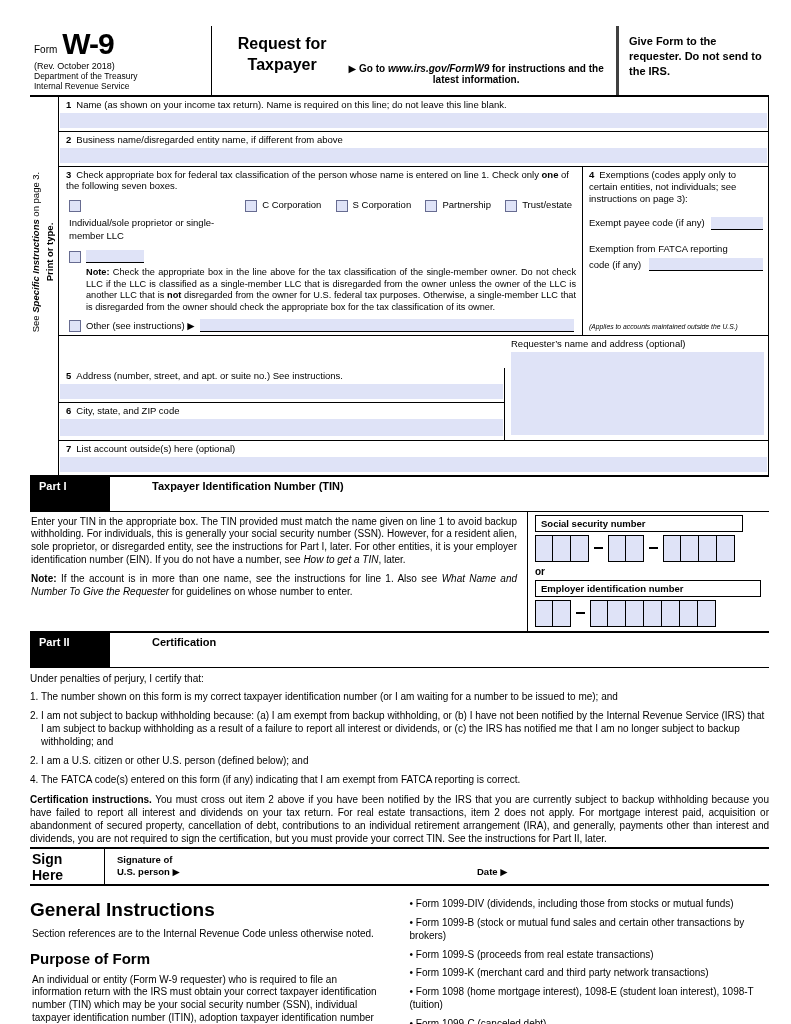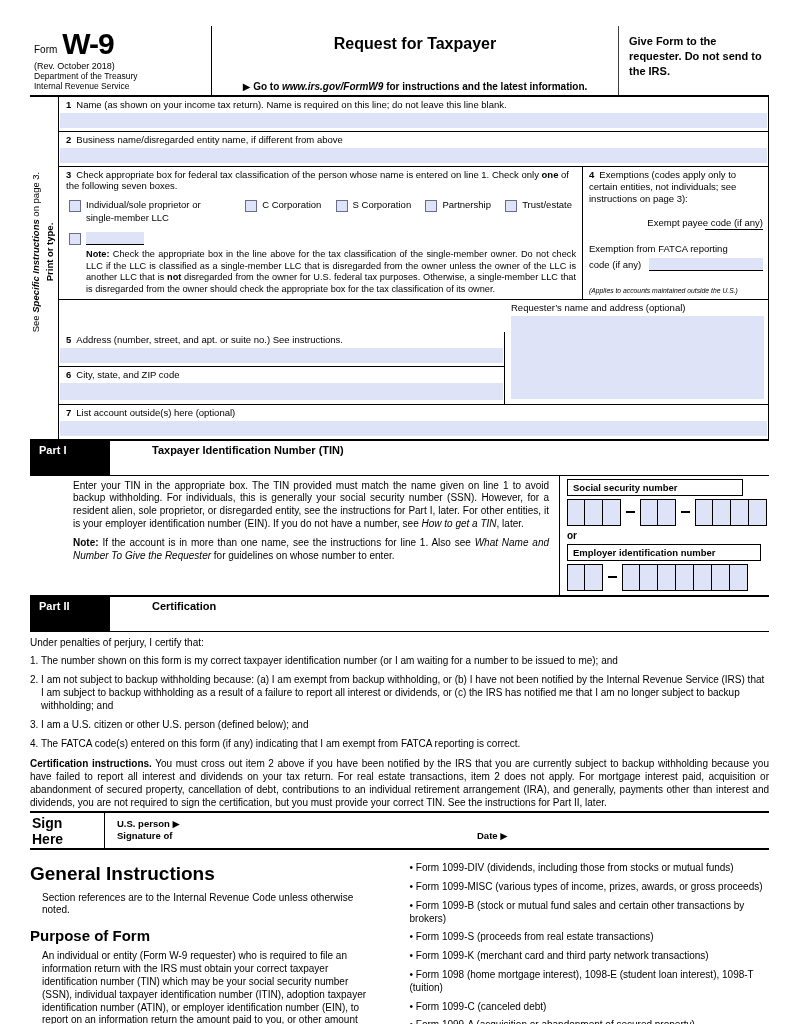--- a/index.html
+++ b/index.html
@@ -11,68 +11,68 @@
     display:flex; flex-direction:column; overflow:hidden; margin:0 auto;
   }
   
   .hdr { display:flex; border-bottom:2px solid #000; }
   .hdr-left { width:182px; border-right:1px solid #000; padding:4px 19px 3px 4px; }
   .formline { display:flex; align-items:flex-end; gap:5px; }
   .formword { font-size:10px; padding-bottom:4px; }
   .w9big { font-size:30px; font-weight:bold; line-height:0.95; letter-spacing:-1px; }
   .rev { font-size:9px; margin-top:2px; }
   .dept { font-size:8.5px; line-height:1.25; }
-  .hdr-center { flex:1; border-right:1px solid #404040; display:flex; flex-direction:column; text-align:center; padding:8px 8px 0; }
+  .hdr-center { flex:1; border-right:3px solid #404040; display:flex; text-align:center; padding:8px 8px 7px; }
   .title { font-size:16px; font-weight:bold; line-height:1.3; }
   .goto { font-size:10px; font-weight:bold; margin-top:auto; padding:6px 0 3px; }
   .hdr-right { width:150px; padding:8px 4px 4px 10px; }
   .givebox { font-size:11px; font-weight:bold; line-height:1.35; }
   
   .rowswrap { position:relative; margin-left:28px; border-left:1px solid #000; border-right:1px solid #000; }
   .vlabel { position:absolute; width:300px; height:30px; left:-165px; top:140px; transform:rotate(-90deg); text-align:center; font-size:9.5px; line-height:1.45; }
   .vlabel .ref { font-weight:bold; font-style:italic; }
   .vlabel .ptype { font-weight:bold; }
   .row { border-bottom:1px solid #000; }
   .lbl { font-size:9.5px; padding:2px 6px 0 7px; line-height:1.25; }
   .num { font-weight:bold; margin-right:5px; }
   .field { background:#dfe3f7; height:15px; margin:2px 1px 3px 1px; }
   
   .r34 { display:flex; border-bottom:1px solid #000; }
   .r34-left { width:524px; border-right:1px solid #000; padding-bottom:3px; }
   .cbrow { display:flex; justify-content:space-between; padding:7px 10px 0 10px; }
   .cbitem { display:flex; gap:5px; font-size:9.5px; line-height:1.3; align-items:flex-start; }
-  .cbitem.first { width:162px; }
+  .cbitem.first { width:162px;flex-direction:column; }
   .cb { width:12px; height:12px; background:#dfe3f7; border:1px solid #666b90; flex:none; margin-top:1px; }
   .llcrow { display:flex; gap:5px; padding:8px 8px 0 10px; font-size:9.5px; align-items:flex-end; }
   .llcrow .cb { align-self:flex-start; }
   .inline-field { background:#dfe3f7; border-bottom:1px solid #000; height:13px; width:58px; flex:none; }
   .notewrap { padding:4px 6px 0 27px; font-size:9.2px; line-height:1.28; text-align:justify; }
   .otherrow { display:flex; gap:5px; padding:5px 8px 0 10px; font-size:9.5px; align-items:center; }
   .otherrow .grow { flex:1; width:auto; }
   .r34-right { flex:1; display:flex; flex-direction:column; padding:2px 5px 3px 6px; font-size:9.5px; line-height:1.3; }
-  .exrow { display:flex; align-items:flex-end; margin-top:11px;flex-direction:column; }
+  .exrow { display:flex; align-items:flex-end; margin-top:11px; }
   .exrow .inline-field { flex:1; margin-left:6px; }
   .fatca { margin-top:13px; }
   .fatcarow { display:flex; align-items:flex-end; margin-top:3px; }
   .fatcarow .inline-field { flex:1; margin-left:8px; }
   .applies { font-size:6.8px; font-style:italic; margin-top:auto; padding-top:10px; }
   
   .r56 { display:flex; border-bottom:1px solid #000; }
   .r56-left { width:446px; border-right:1px solid #000;margin-top:32px; }
   .row5 { border-bottom:1px solid #000; }
   .row6 .field { height:17px; margin-bottom:4px; }
   .requester { flex:1; display:flex; flex-direction:column; padding:2px 4px 3px 6px; font-size:9.5px; }
   .reqfield { flex:1; background:#dfe3f7; margin:3px 0 2px; }
   
   .partbar { border-top:2px solid #000; border-bottom:1px solid #000; display:flex; }
   .partlabel { background:#000; color:#fff; font-weight:bold; font-size:11px; width:80px; padding:3px 6px 3px 9px; }
   .parttitle { font-weight:bold; font-size:11px; padding:3px 0 19px 42px; }
   
   .p1sec { display:flex; }
-  .p1-left { width:498px; border-right:1px solid #000; padding:3px 10px 6px 1px; font-size:10px; line-height:1.28;margin-left:42px; }
+  .p1-left { width:498px; border-right:1px solid #000; padding:3px 10px 6px 1px; font-size:10px; line-height:1.28; }
   .p1-left p { margin:1px 0 6px; text-align:justify; }
   .p1-right { flex:1; padding:3px 2px 4px 7px; font-size:9.5px; }
   .tinhead { border:1.5px solid #000; font-weight:bold; padding:2px 0 2px 5px; }
   .tinhead.ssn { margin-right:24px; }
   .tinhead.ein { margin-right:6px; }
   .tinrow { display:flex; margin-top:3px; }
   .tingroup { display:flex; }
   .tincell { width:18px; height:27px; border:1px solid #000; border-left:none; background:#dfe3f7; }
   .tingroup .tincell:first-child { border-left:1px solid #000; }
   .tindash { width:9px; height:2px; background:#000; margin:auto 5px; }
@@ -85,21 +85,21 @@
   
   .signrow { border-top:2px solid #000; border-bottom:2px solid #000; display:flex; margin-top:2px; height:40px; }
   .signhere { width:75px; border-right:1px solid #000; font-size:14px; font-weight:bold; line-height:1.2; padding:2px 0 0 2px; }
   .sigblock { width:372px; font-size:9.5px; font-weight:bold; display:flex; flex-direction:column; justify-content:center; padding-left:12px; line-height:1.35; }
   .dateblock { flex:1; font-size:9.5px; font-weight:bold; display:flex; flex-direction:column; justify-content:flex-end; padding-bottom:7px; }
   
   .instr { display:flex; gap:20px; margin-top:12px; }
   .instr-col { flex:1; font-size:10px; line-height:1.28; }
   .h1 { font-size:19px; font-weight:bold; margin:0 0 5px; }
   .h2 { font-size:15px; font-weight:bold; margin:9px 0 5px; }
-  .ipara { margin:0 12px 6px; }
+  .ipara { margin:0 2px 6px; }
   .bullet { margin:0 0 6px; }
   .indent { text-indent:12px; }
   b.inb { font-weight:bold; }
 </style>
 </head>
 <body>
 
 <div class="page">
 
   <div class="hdr">
@@ -166,20 +166,25 @@
               <span>Trust/estate</span>
             </div>
         </div>
         <div class="llcrow">
           <span class="cb"></span>
           <span class="inline-field"></span>
         </div>
         <div class="notewrap">
           <b class="inb">Note:</b><span> Check the appropriate box in the line above for the tax classification of the single-member owner.  Do not check LLC if the LLC is classified as a single-member LLC that is disregarded from the owner unless the owner of the LLC is another LLC that is </span><b class="inb">not</b><span> disregarded from the owner for U.S. federal tax purposes. Otherwise, a single-member LLC that is disregarded from the owner should check the appropriate box for the tax classification of its owner.</span>
         </div>
+        <div class="otherrow">
+          <span class="cb"></span>
+          <span>Other (see instructions) ▶</span>
+          <span class="inline-field grow"></span>
+        </div>
       </div>
       <div class="r34-right">
         <div><span class="num">4</span><span>Exemptions (codes apply only to certain entities, not individuals; see instructions on page 3):</span></div>
         <div class="exrow">
           <span>Exempt payee code (if any)</span>
           <span class="inline-field"></span>
         </div>
         <div class="fatca">Exemption from FATCA reporting</div>
         <div class="fatcarow">
           <span>code (if any)</span>
@@ -264,52 +269,51 @@
   </div>
 
   <div class="partbar">
     <div class="partlabel">Part II</div>
     <div class="parttitle">Certification</div>
   </div>
   <div class="p2sec">
     <div class="p2intro">Under penalties of perjury, I certify that:</div>
     <div class="certitem">1. The number shown on this form is my correct taxpayer identification number (or I am waiting for a number to be issued to me); and</div>
     <div class="certitem">2. I am not subject to backup withholding because: (a) I am exempt from backup withholding, or (b) I have not been notified by the Internal Revenue Service (IRS) that I am subject to backup withholding as a result of a failure to report all interest or dividends, or (c) the IRS has notified me that I am no longer subject to backup withholding; and</div>
-    <div class="certitem">3. I am a U.S. citizen or other U.S. person (defined below); and</div>
+    <div class="certitem">2. I am a U.S. citizen or other U.S. person (defined below); and</div>
     <div class="certitem">4. The FATCA code(s) entered on this form (if any) indicating that I am exempt from FATCA reporting is correct.</div>
     <div class="certinstr">
       <b class="inb">Certification instructions.</b><span> You must cross out item 2 above if you have been notified by the IRS that you are currently subject to backup withholding because you have failed to report all interest and dividends on your tax return. For real estate transactions, item 2 does not apply. For mortgage interest paid, acquisition or abandonment of secured property, cancellation of debt, contributions to an individual retirement arrangement (IRA), and generally, payments other than interest and dividends, you are not required to sign the certification, but you must provide your correct TIN. See the instructions for Part II, later.</span>
     </div>
   </div>
 
   <div class="signrow">
     <div class="signhere">
       <div>Sign</div>
       <div>Here</div>
     </div>
     <div class="sigblock">
+      <div>Signature of</div>
       <div>U.S. person ▶</div>
-      <div>Signature of</div>
     </div>
     <div class="dateblock">
       <div>Date ▶</div>
     </div>
   </div>
 
   <div class="instr">
     <div class="instr-col">
       <div class="h1">General Instructions</div>
       <div class="ipara">Section references are to the Internal Revenue Code unless otherwise noted.</div>
       <div class="h2">Purpose of Form</div>
       <div class="ipara">An individual or entity (Form W-9 requester) who is required to file an information return with the IRS must obtain your correct taxpayer identification number (TIN) which may be your social security number (SSN), individual taxpayer identification number (ITIN), adoption taxpayer identification number (ATIN), or employer identification number (EIN), to report on an information return the amount paid to you, or other amount reportable on an information return. Examples of information returns include, but are not limited to, the following.</div>
 
     </div>
     <div class="instr-col">
       <div class="bullet">• Form 1099-DIV (dividends, including those from stocks or mutual funds)</div>
-      <div class="bullet">• Form 1099-MISC (various types of income, prizes, awards, or gross proceeds)</div>
       <div class="bullet">• Form 1099-B (stock or mutual fund sales and certain other transactions by brokers)</div>
       <div class="bullet">• Form 1099-S (proceeds from real estate transactions)</div>
       <div class="bullet">• Form 1099-K (merchant card and third party network transactions)</div>
       <div class="bullet">• Form 1098 (home mortgage interest), 1098-E (student loan interest), 1098-T (tuition)</div>
       <div class="bullet">• Form 1099-C (canceled debt)</div>
       <div class="bullet">• Form 1099-A (acquisition or abandonment of secured property)</div>
       <div class="ipara indent">Use Form W-9 only if you are a U.S. person (including a resident alien), to provide your correct TIN.</div>
 
     </div>
   </div>

